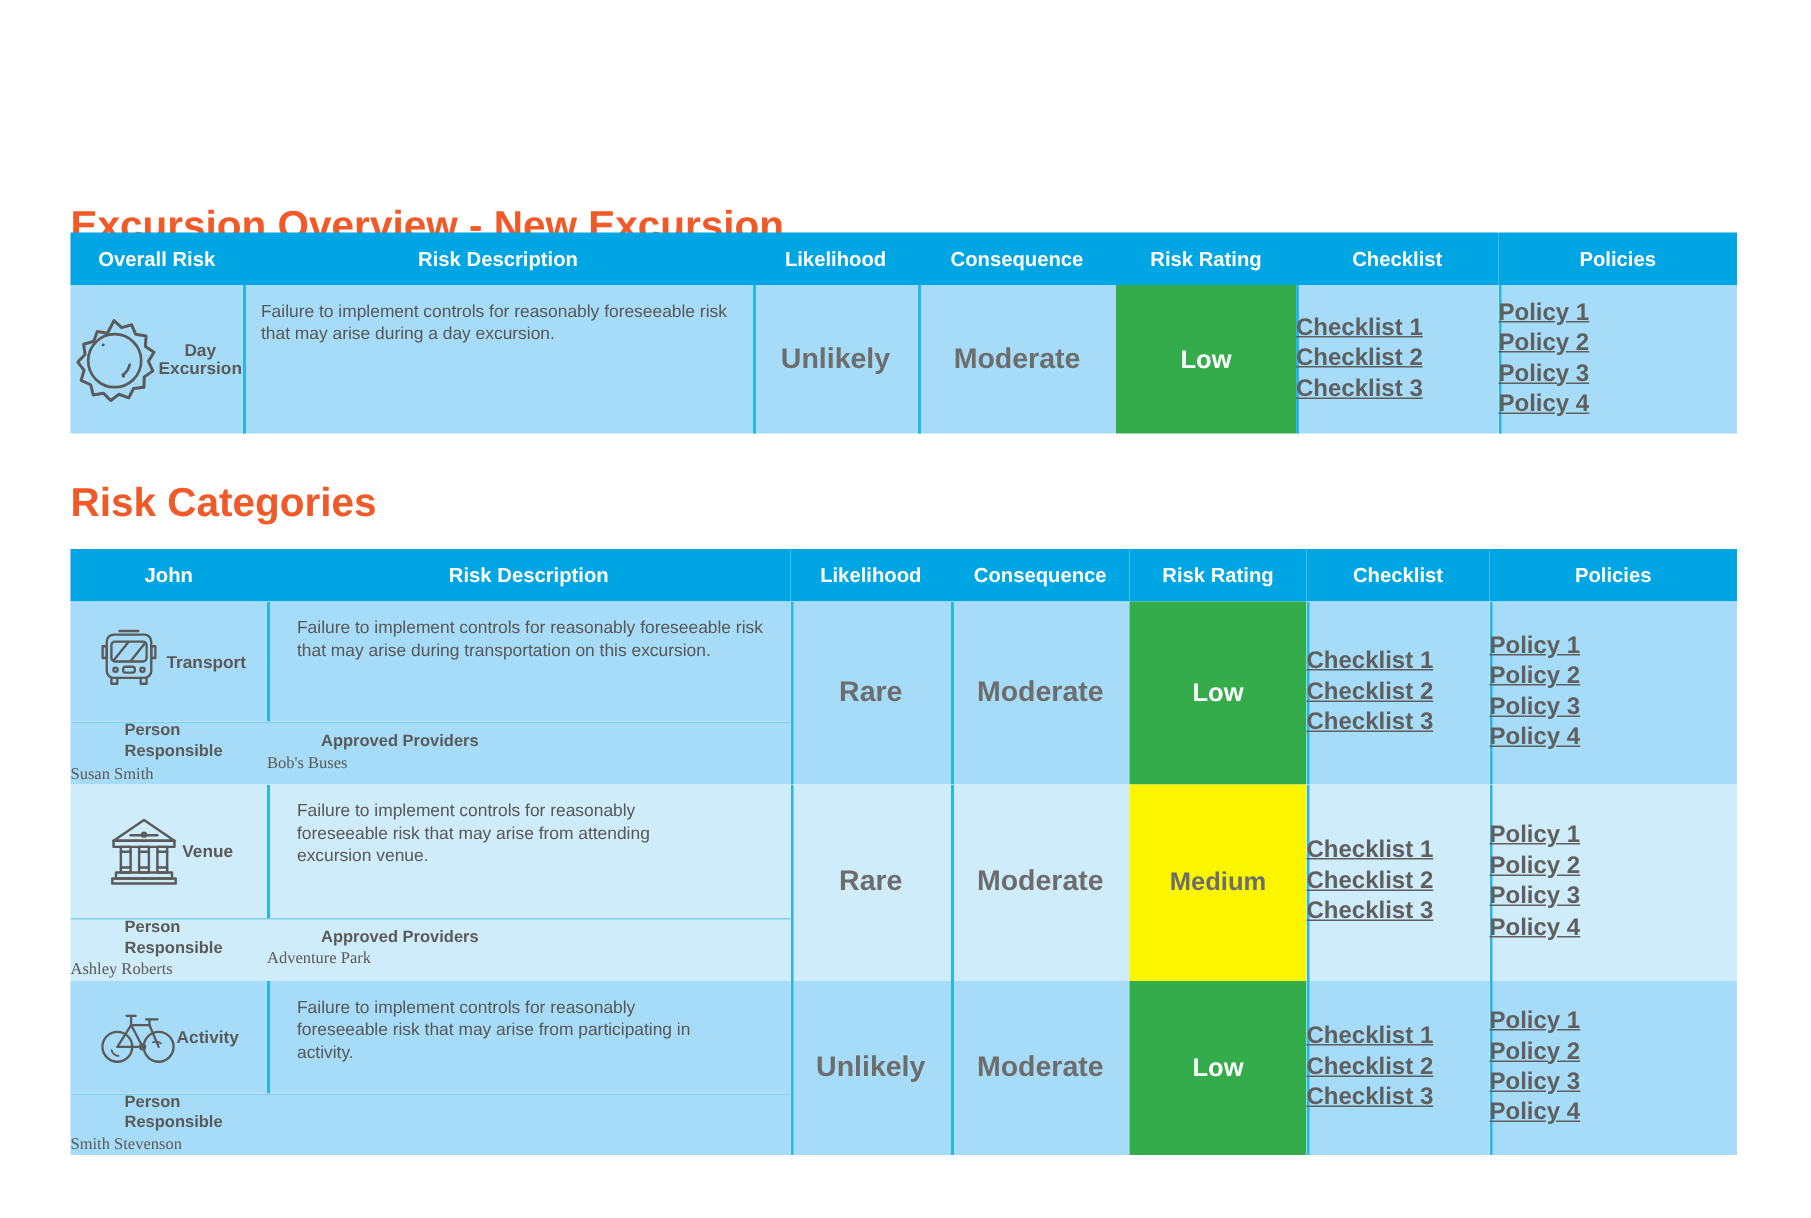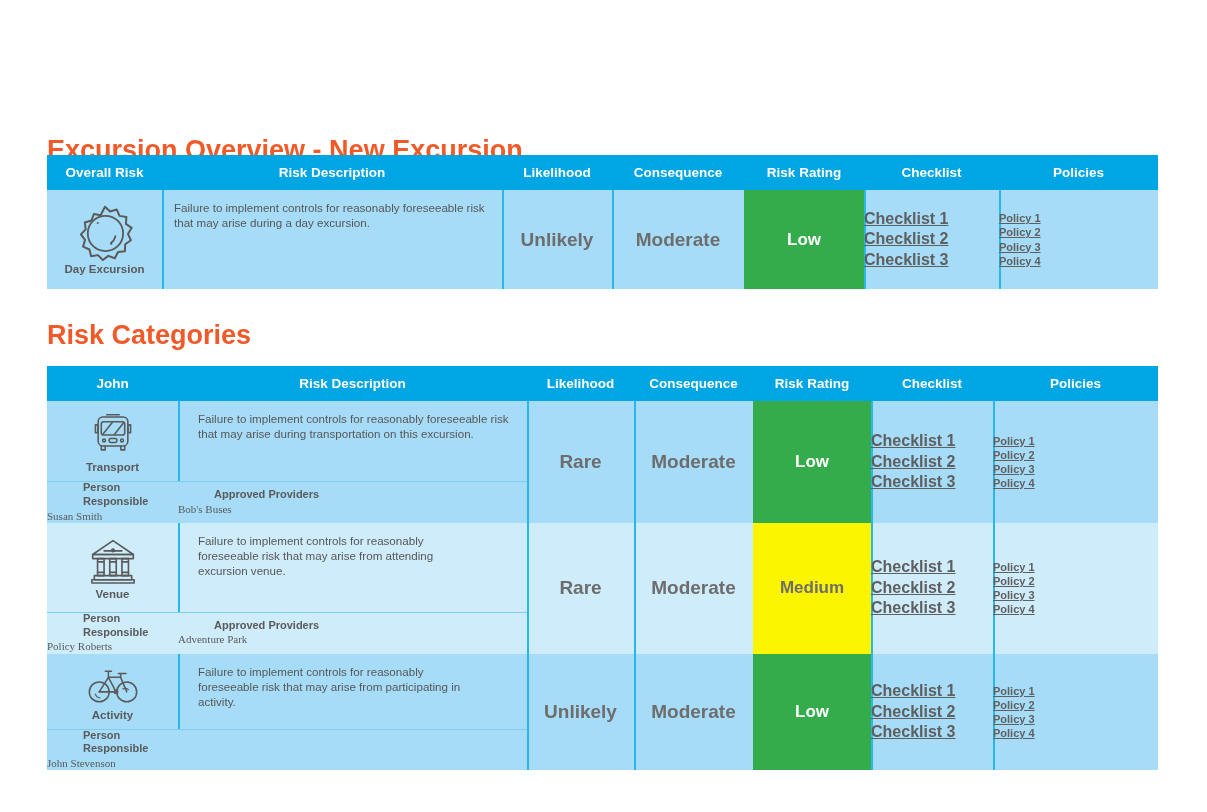--- a/index.html
+++ b/index.html
@@ -65,21 +65,21 @@
   
   .sep-l { box-shadow: inset 2px 0 0 0 #29b6e8; }
 
   
   .riskcell {
     text-align: center;
     vertical-align: middle;
   }
   .risk-inner {
     display: flex;
-    flex-direction: column;
+    flex-direction: row;
     align-items: center;
     justify-content: center;
   }
   .risk-label {
     font-size: 11.5px;
     font-weight: bold;
     color: #5a5a5a;
     margin-top: 1px;
   }
   svg.ico { display: block; }
@@ -124,21 +124,21 @@
     font-size: 16px;
     font-weight: bold;
     color: #5f5f5f;
     text-decoration: underline;
     line-height: 1.28;
     cursor: pointer;
     width: fit-content;
   }
   .pol-link {
     display: block;
-    font-size: 11px;
+    font-size: 16px;
     font-weight: bold;
     color: #5f5f5f;
     text-decoration: underline;
     line-height: 1.28;
     cursor: pointer;
     width: fit-content;
   }
   .pl-pad { padding-left: 17px; }
 
   
@@ -344,21 +344,21 @@
         <td class="band-b sep-l linklist pl-pad" rowspan="2">
           <a class="pol-link">Policy 1</a>
           <a class="pol-link">Policy 2</a>
           <a class="pol-link">Policy 3</a>
           <a class="pol-link">Policy 4</a>
         </td>
       </tr>
       <tr style="height:35px">
         <td class="band-b subcell thinline">
           <div class="sub-head">Person Responsible</div>
-          <div class="sub-val">Policy Roberts</div>
+          <div class="sub-val">Ashley Roberts</div>
         </td>
         <td class="band-b sep-l subcell thinline">
           <div class="sub-head">Approved Providers</div>
           <div class="sub-val">Adventure Park</div>
         </td>
       </tr>
 
       <tr style="height:75px">
         <td class="band-a riskcell">
           <div class="risk-inner">
@@ -392,21 +392,21 @@
         <td class="band-a sep-l linklist pl-pad" rowspan="2">
           <a class="pol-link">Policy 1</a>
           <a class="pol-link">Policy 2</a>
           <a class="pol-link">Policy 3</a>
           <a class="pol-link">Policy 4</a>
         </td>
       </tr>
       <tr style="height:35px">
         <td class="band-a subcell thinline">
           <div class="sub-head">Person Responsible</div>
-          <div class="sub-val">John Stevenson</div>
+          <div class="sub-val">Smith Stevenson</div>
         </td>
         <td class="band-a sep-l subcell thinline">
           <div class="sub-head"></div>
           <div class="sub-val"></div>
         </td>
       </tr>
 
     </tbody>
   </table>
 

